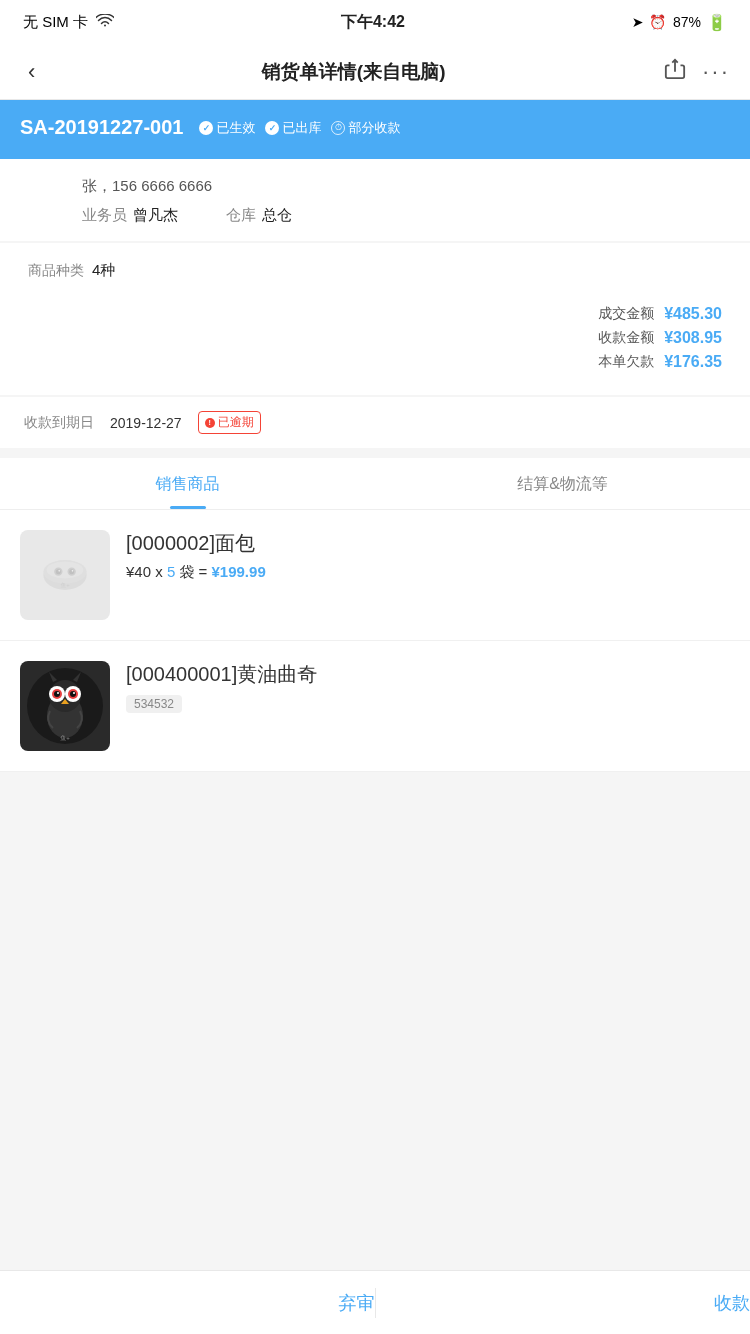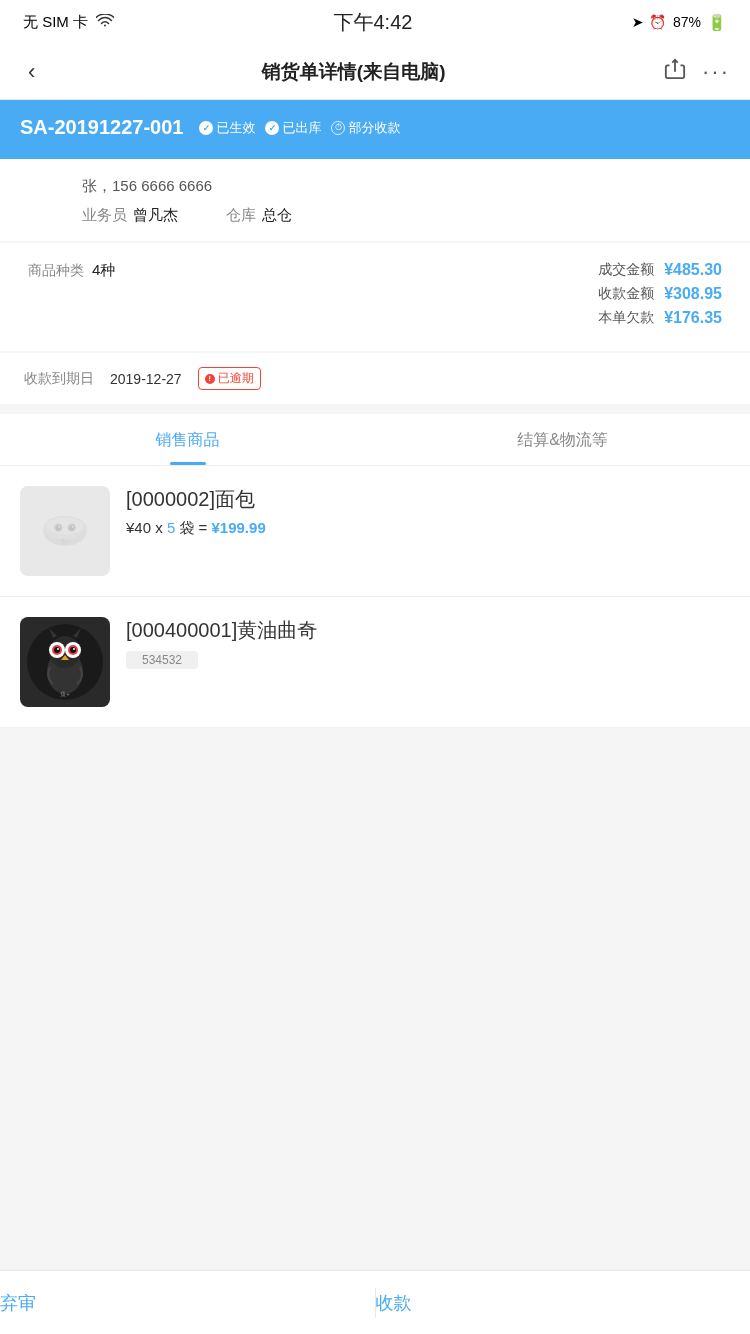--- a/index.html
+++ b/index.html
@@ -179,20 +179,21 @@
     .stats-left .stat-row {
       display: flex;
       align-items: center;
       gap: 8px;
       margin-bottom: 0;
     }
     .stat-label { font-size: 14px; color: #888; }
     .stat-value { font-size: 15px; color: #222; font-weight: 500; }
     .stats-right {
       text-align: center;
+      margin-top: 44px;
     }
     .stats-right .amount-row {
       display: flex;
       justify-content: flex-end;
       align-items: center;
       gap: 10px;
       margin-bottom: 6px;
     }
     .amount-label { font-size: 14px; color: #555; }
     .amount-value { font-size: 16px; color: #4AABF5; font-weight: 600; }
@@ -284,21 +285,21 @@
       font-size: 20px;
       color: #333;
       margin-bottom: 6px;
       font-weight: 500;
     }
     .product-sku {
       display: inline-block;
       background: #f0f0f0;
       color: #888;
       font-size: 12px;
-      padding: 2px 16px;
+      padding: 2px 8px;
       border-radius: 4px;
       margin-bottom: 8px;
     }
     .product-price {
       font-size: 15px;
       color: #333;
     }
     .product-price .qty {
       color: #4AABF5;
     }
@@ -314,21 +315,21 @@
       left: 0;
       width: 750px;
       height: 64px;
       background: #fff;
       border-top: 1px solid #e8e8e8;
       display: flex;
       align-items: center;
     }
     .bottom-btn {
       flex: 1;
-      text-align: left;
+      text-align: right;
       font-size: 18px;
       cursor: pointer;
       padding: 18px 0;
     }
     .bottom-btn.cancel { color: #4AABF5; }
     .bottom-btn.confirm { color: #4AABF5; }
     .bottom-divider {
       width: 1px;
       height: 30px;
       background: #e8e8e8;
@@ -365,21 +366,21 @@
     <span>无 SIM 卡</span>
     <span>
       <svg width="18" height="14" viewBox="0 0 18 14" fill="none">
         <path d="M9 12.5a1 1 0 1 1 0-2 1 1 0 0 1 0 2z" fill="#333"></path>
         <path d="M5.5 9.5C6.5 8.4 7.7 7.8 9 7.8s2.5.6 3.5 1.7" stroke="#333" stroke-width="1.5" stroke-linecap="round" fill="none"></path>
         <path d="M2.5 6.5C4.3 4.6 6.5 3.5 9 3.5s4.7 1.1 6.5 3" stroke="#333" stroke-width="1.5" stroke-linecap="round" fill="none"></path>
         <path d="M0 3.5C2.4 1.3 5.5 0 9 0s6.6 1.3 9 3.5" stroke="#333" stroke-width="1.5" stroke-linecap="round" fill="none"></path>
       </svg>
     </span>
   </div>
-  <div style="font-size:20px;font-weight:400;color:#222;">下午4:42</div>
+  <div style="font-size:16px;font-weight:700;color:#222;">下午4:42</div>
   <div class="status-right">
     <span style="font-size:14px;">➤</span>
     <span style="font-size:14px;">⏰</span>
     <span style="font-size:14px;">87%</span>
     <span style="font-size:16px;">🔋</span>
   </div>
 </div>
 
 <div class="nav-bar">
   <span class="back-btn">‹</span>

